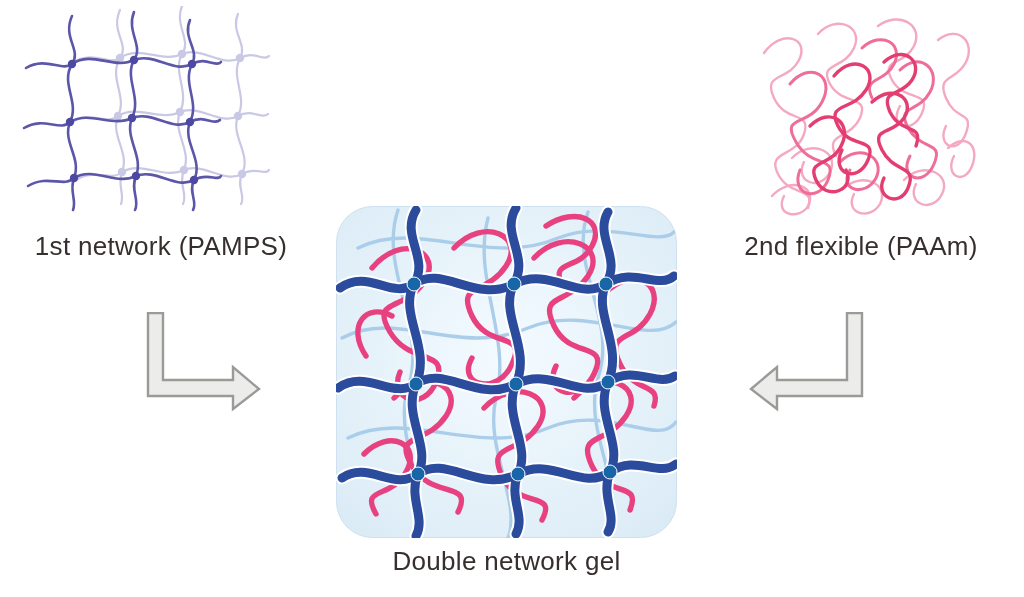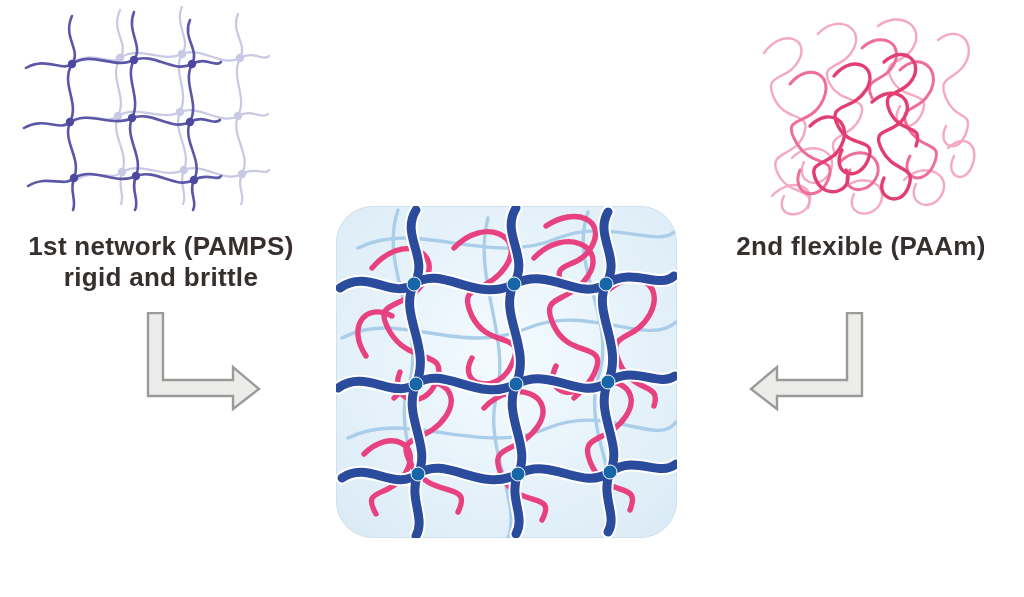--- a/index.html
+++ b/index.html
@@ -2,21 +2,21 @@
 <html style="--color-page-bg: #ffffff; --color-text: #362f2e; --color-pamps-dark: #5b56a8; --color-pamps-node: #4d48a0; --color-pamps-light: #c9c8e5; --color-paam-dark: #e23e72; --color-paam-mid: #ee6e99; --color-paam-light: #f4a9c1; --color-gel-bg-edge: #d9eaf5; --color-gel-bg-center: #f4fbff; --color-gel-blue: #2b4b9d; --color-gel-node: #1767a8; --color-gel-pink: #e8417f; --color-gel-lightblue: #aacdea; --color-arrow-fill: #ececeb; --color-arrow-stroke: #9a9a98;"><head>
 <meta charset="utf-8">
 <style>
   html,body{margin:0;padding:0;}
   body{
     width:1024px;height:597px;
     background:var(--color-page-bg,#fff);
     font-family:"Liberation Sans", sans-serif;
     position:relative;overflow:hidden;
   }
-  .stage{position:absolute;inset:0;font-weight:bold;}
+  .stage{position:absolute;inset:0;}
   .abs{position:absolute;}
   .label{
     text-align:center;
     font-size:26px;
     line-height:31px;
     letter-spacing:.3px;
     color:var(--color-text,#362f2e);
   }
   .label span{display:block;}
   .caption{
@@ -67,21 +67,20 @@
           <circle stroke="none" cx="114" cy="166" r="4.2"></circle>
           <circle stroke="none" cx="172" cy="170" r="4.2"></circle>
       </g>
     </defs>
     <use href="#pampsGrid" class="net-faint" transform="translate(50,-2)"></use>
     <use href="#pampsGrid" class="net-main" transform="translate(2,4)"></use>
   </svg>
 
   <div class="abs label" style="left:0px;top:231px;width:322px;">
     <span>1st network (PAMPS)</span>
-    <span>rigid and brittle</span>
   </div>
 
   <svg class="abs" style="left:752px;top:18px;" width="232" height="202" viewBox="0 0 232 202">
     <g class="paam-light">
       <path d="M12,35 C30,10 58,20 47,42 C36,64 10,54 22,80 C34,106 60,92 52,116 C44,140 14,132 26,156 C38,180 64,168 56,190"></path>
       <path d="M66,16 C84,-4 112,8 102,30 C92,52 66,44 78,66 C90,88 118,76 108,100 C98,122 72,114 84,138"></path>
       <path d="M126,8 C148,-8 172,8 162,28 C152,48 128,40 140,62 C152,84 180,72 170,95 C160,118 136,108 148,88"></path>
       <path d="M186,22 C206,6 224,24 214,44 C204,64 184,56 194,80 C204,104 222,92 214,115 C206,138 184,128 194,108"></path>
       <path d="M20,178 C38,158 66,168 56,188 C48,202 22,198 32,178"></path>
       <path d="M90,172 C110,152 138,166 128,186 C118,203 92,196 102,176"></path>
@@ -173,14 +172,15 @@
         <circle class="gel-node" cx="80" cy="178" r="7"></circle>
           <circle class="gel-node" cx="180" cy="178" r="7"></circle>
           <circle class="gel-node" cx="272" cy="176" r="7"></circle>
         <circle class="gel-node" cx="82" cy="268" r="7"></circle>
           <circle class="gel-node" cx="182" cy="268" r="7"></circle>
           <circle class="gel-node" cx="274" cy="266" r="7"></circle>
       </g>
     </g>
   </svg>
 
+  <div class="abs caption" style="left:336px;top:546px;width:341px;">Double network gel</div>
 
 </div>
 
 </body></html>

